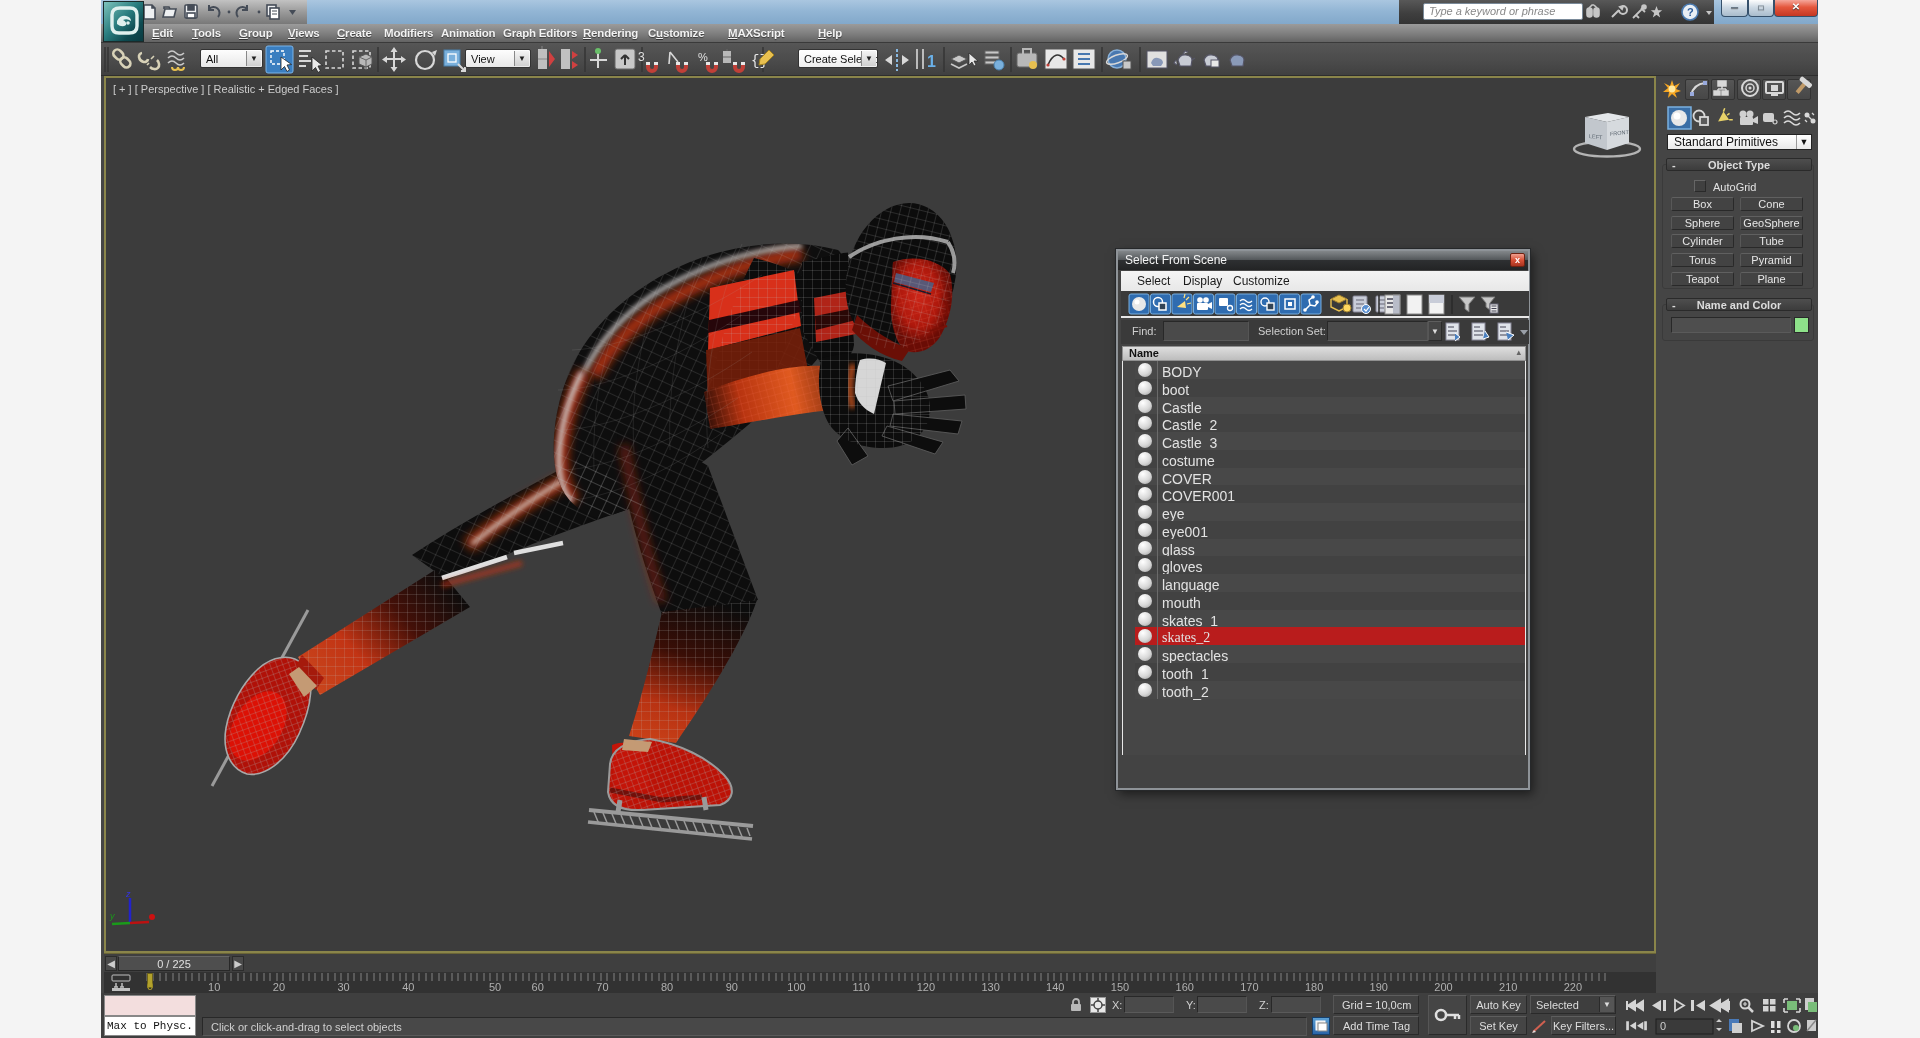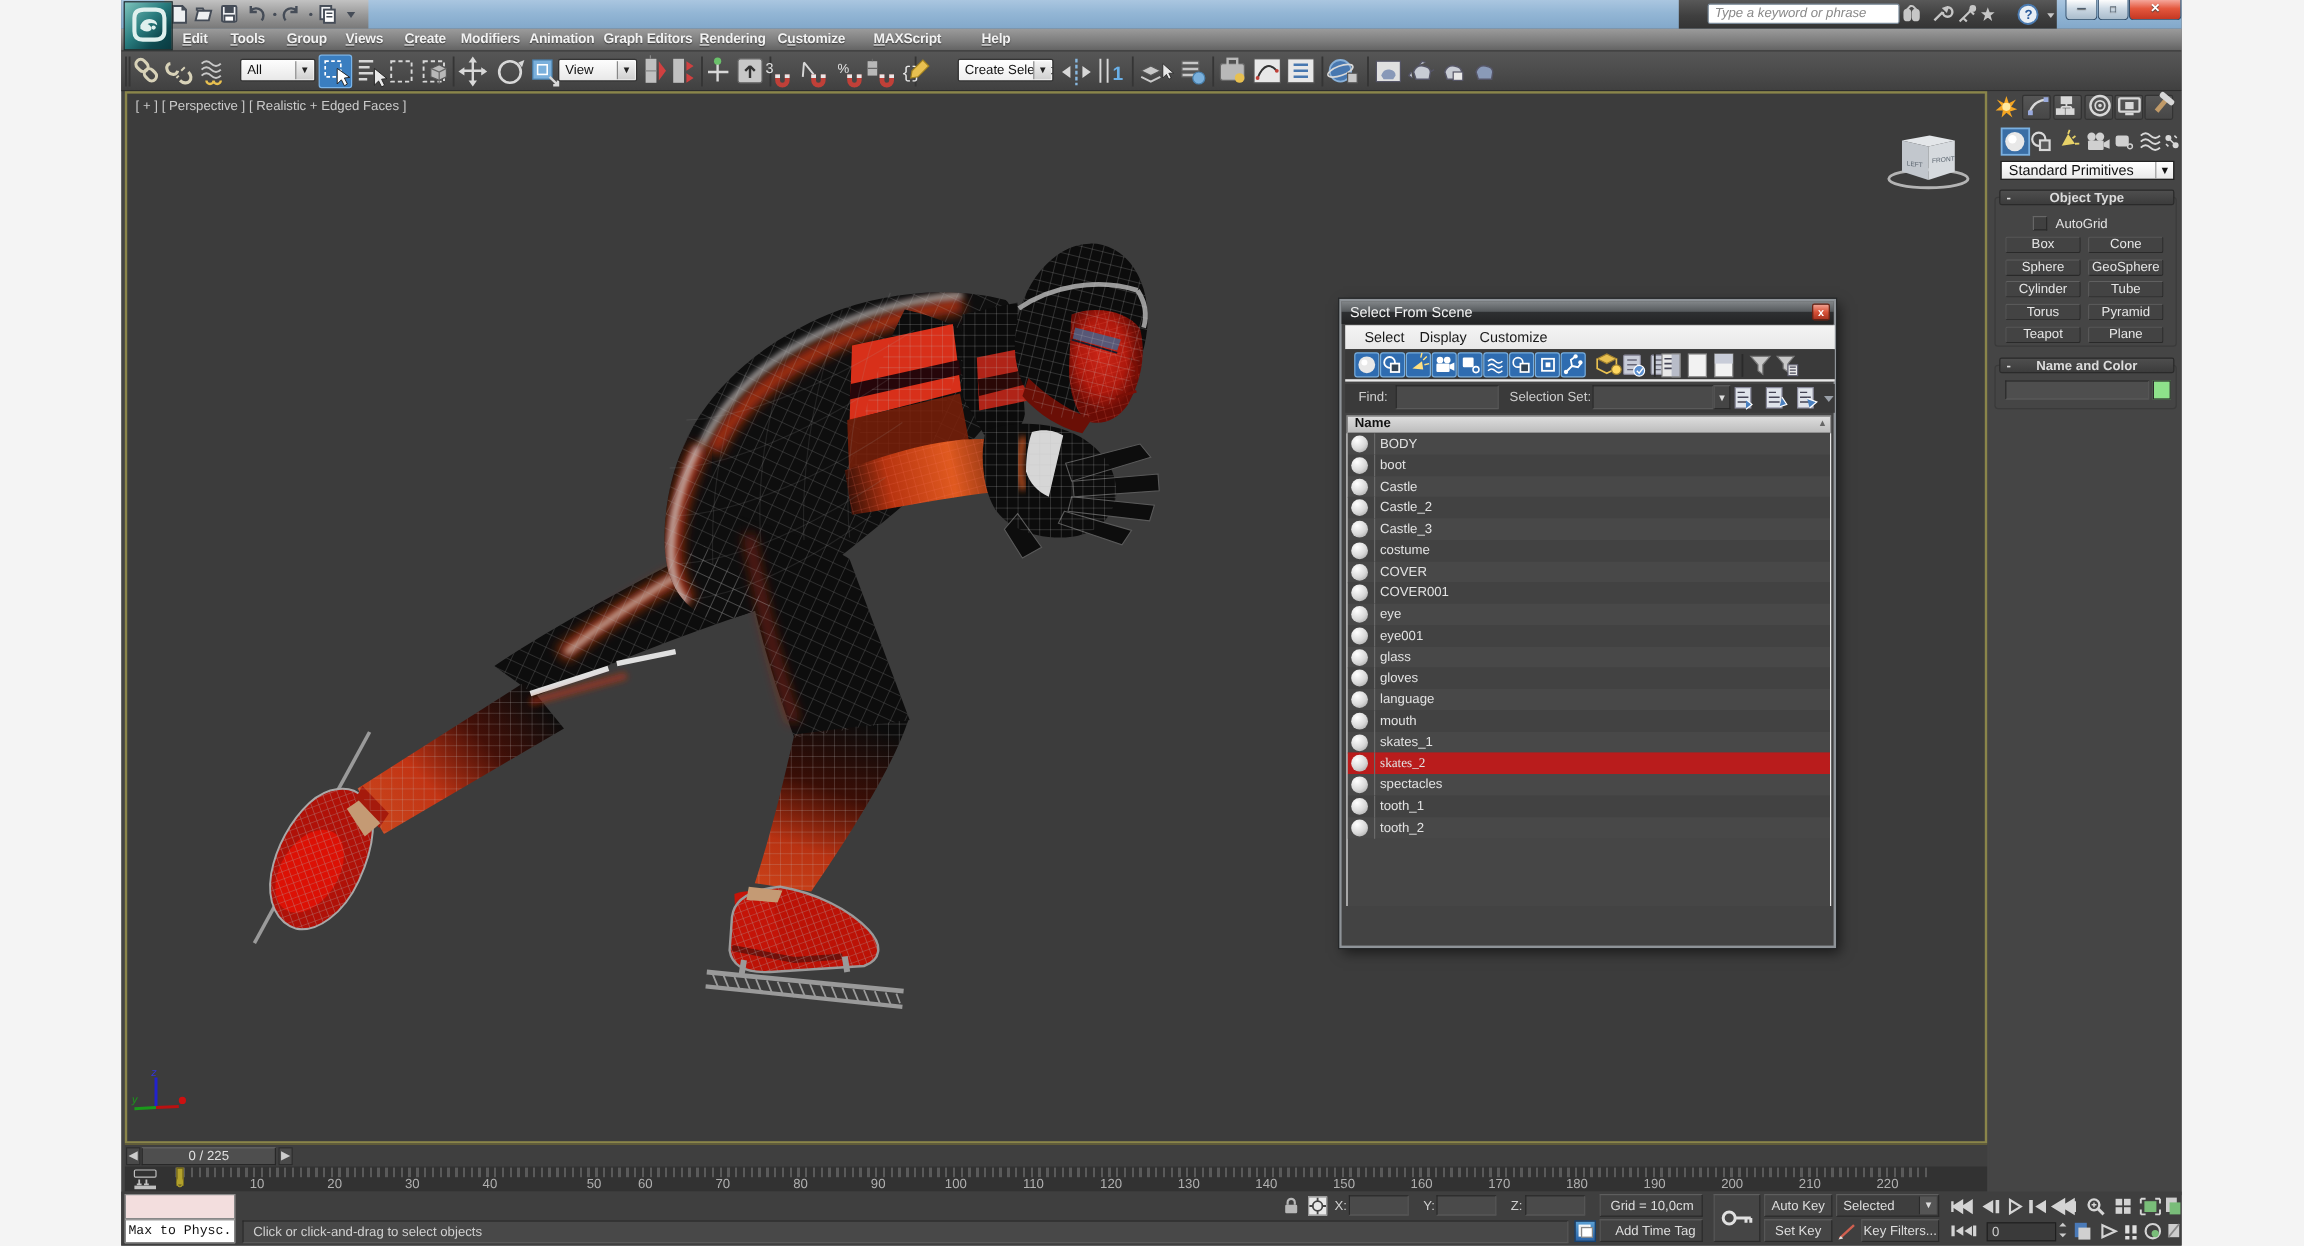--- a/index.html
+++ b/index.html
@@ -55,21 +55,21 @@
 
 #dlg { position:absolute; left:1015px; top:249px; width:414px; height:541px; background:#434343; border:2px solid #8e9398; outline:1px solid #26282a; box-shadow:3px 4px 10px rgba(0,0,0,.55); }
 #dlgtitle { position:absolute; left:0; top:0; width:100%; height:19px; background:linear-gradient(#83878a,#55595c 45%,#2e3032 46%,#232425); color:#f4f4f4; font-size:12px; padding:2px 0 0 7px; }
 #dlgclose { position:absolute; right:3px; top:2px; width:15px; height:14px; background:linear-gradient(#f0a090,#d95238 50%,#a93420); border:1px solid #6e2212; border-radius:2px; color:#fff; font-size:9px; text-align:center; line-height:13px; font-weight:bold; }
 #dlgmenu { position:absolute; left:3px; top:20px; width:408px; height:20px; background:linear-gradient(#f4f4f4,#e8e8e8); color:#1a1a1a; font-size:12px; }
 #dlgtools { position:absolute; left:3px; top:40px; width:408px; height:27px; background:#3a3a3a; border-bottom:2px solid #e8e8e8; }
 .bluebtn { fill:#2f6cb0; stroke:#78aede; stroke-width:1; }
 #dlgfind { position:absolute; left:3px; top:69px; width:408px; height:24px; background:#3a3a3a; color:#cfcfcf; font-size:11px; }
 #dlghdr { position:absolute; left:4px; top:95px; width:404px; height:15px; background:linear-gradient(#dedede,#bdbdbd); border:1px solid #909090; color:#111; font-size:11px; font-weight:bold; }
 #dlglist { position:absolute; left:4px; top:110px; width:404px; height:394px; background:#464646; border-left:1px solid #e8e8e8; border-right:1px solid #e8e8e8; overflow:hidden; }
-.drow { position:absolute; left:0; width:100%; height:18px; color:#e2e2e2; font-size:11px; }
+.drow { position:absolute; left:12px; width:100%; height:18px; color:#e2e2e2; font-size:14px; }
 .drow .ball { position:absolute; left:3px; top:2px; width:14px; height:14px; border-radius:50%; background:radial-gradient(circle at 35% 28%, #ffffff, #d8d8d8 55%, #9a9a9a); }
 .drow .vline { position:absolute; left:22px; top:0; width:1px; height:18px; background:#6a6a6a; }
 .drow .nm { position:absolute; left:27px; top:3px; }
 #dlgbottom { position:absolute; left:3px; top:504px; width:408px; height:34px; background:#434343; border-top:2px solid #e8e8e8; }
 .dbtn { position:absolute; top:6px; width:66px; height:19px; background:#3f3f3f; border:1px solid #1d1d1d; border-top-color:#5f5f5f; border-left-color:#565656; color:#eee; font-size:11px; text-align:center; line-height:17px; }
 </style>
 </head>
 <body>
 <div id="app">
   <div id="titlebar">
@@ -632,21 +632,21 @@
     <div class="sunken" style="position:absolute;left:1023px;top:3px;width:50px;height:17px"></div>
     <div class="stext" style="position:absolute;left:1085px;top:6px">Y:</div>
     <div class="sunken" style="position:absolute;left:1096px;top:3px;width:50px;height:17px"></div>
     <div class="stext" style="position:absolute;left:1158px;top:6px">Z:</div>
     <div class="sunken" style="position:absolute;left:1170px;top:3px;width:50px;height:17px"></div>
     <div class="skbtn stext" style="left:1232px;top:2px;width:86px;height:19px;line-height:18px;text-align:left;padding-left:8px;background:#424242">Grid = 10,0cm</div>
     <div style="position:absolute;left:1211px;top:24px;width:18px;height:18px;background:linear-gradient(#5a9fd4,#2a64a8);border:1px solid #16406e"><svg width="16" height="16" viewBox="0 0 16 16">
           <rect x="3" y="3" width="9" height="9" fill="#e8e8e8" stroke="#fff"></rect>
           <rect x="5" y="5" width="9" height="8" fill="#fff" stroke="#888"></rect>
         </svg></div>
-    <div class="skbtn stext" style="left:1232px;top:23px;width:86px;height:19px;line-height:18px;text-align:left;padding-left:12px;background:#424242">Add Time Tag</div>
+    <div class="skbtn stext" style="left:1232px;top:23px;width:86px;height:19px;line-height:18px;text-align:center;padding-left:1px;background:#424242">Add Time Tag</div>
     <div class="skbtn" style="left:1327px;top:2px;width:39px;height:40px"><svg width="37" height="38" viewBox="0 0 37 38">
           <circle cx="12" cy="19" r="5" fill="none" stroke="#e0e0e0" stroke-width="2.5"></circle>
           <path d="M17 19 l13 0 M26 19 l0 4 M30 19 l0 4" stroke="#e0e0e0" stroke-width="2.5"></path>
         </svg></div>
     <div class="skbtn stext" style="left:1369px;top:2px;width:57px;height:19px;line-height:18px">Auto Key</div>
     <div class="skbtn stext" style="left:1369px;top:23px;width:57px;height:19px;line-height:18px">Set Key</div>
     <div class="skbtn stext" style="left:1429px;top:2px;width:86px;height:19px;line-height:18px;text-align:left;padding-left:5px;background:#3e3e3e">Selected<span style="position:absolute;right:1px;top:1px;width:15px;height:15px;background:#555;border-left:1px solid #2a2a2a;color:#ddd;font-size:8px;line-height:15px;text-align:center">▼</span></div>
     <svg style="position:absolute;left:1429px;top:23px" width="20" height="20" viewBox="0 0 20 20">
         <path d="M3 16 L15 5" stroke="#d06050" stroke-width="2"></path>
         <path d="M2 17 l4 -1 -2 -2 z" fill="#ddd"></path>

